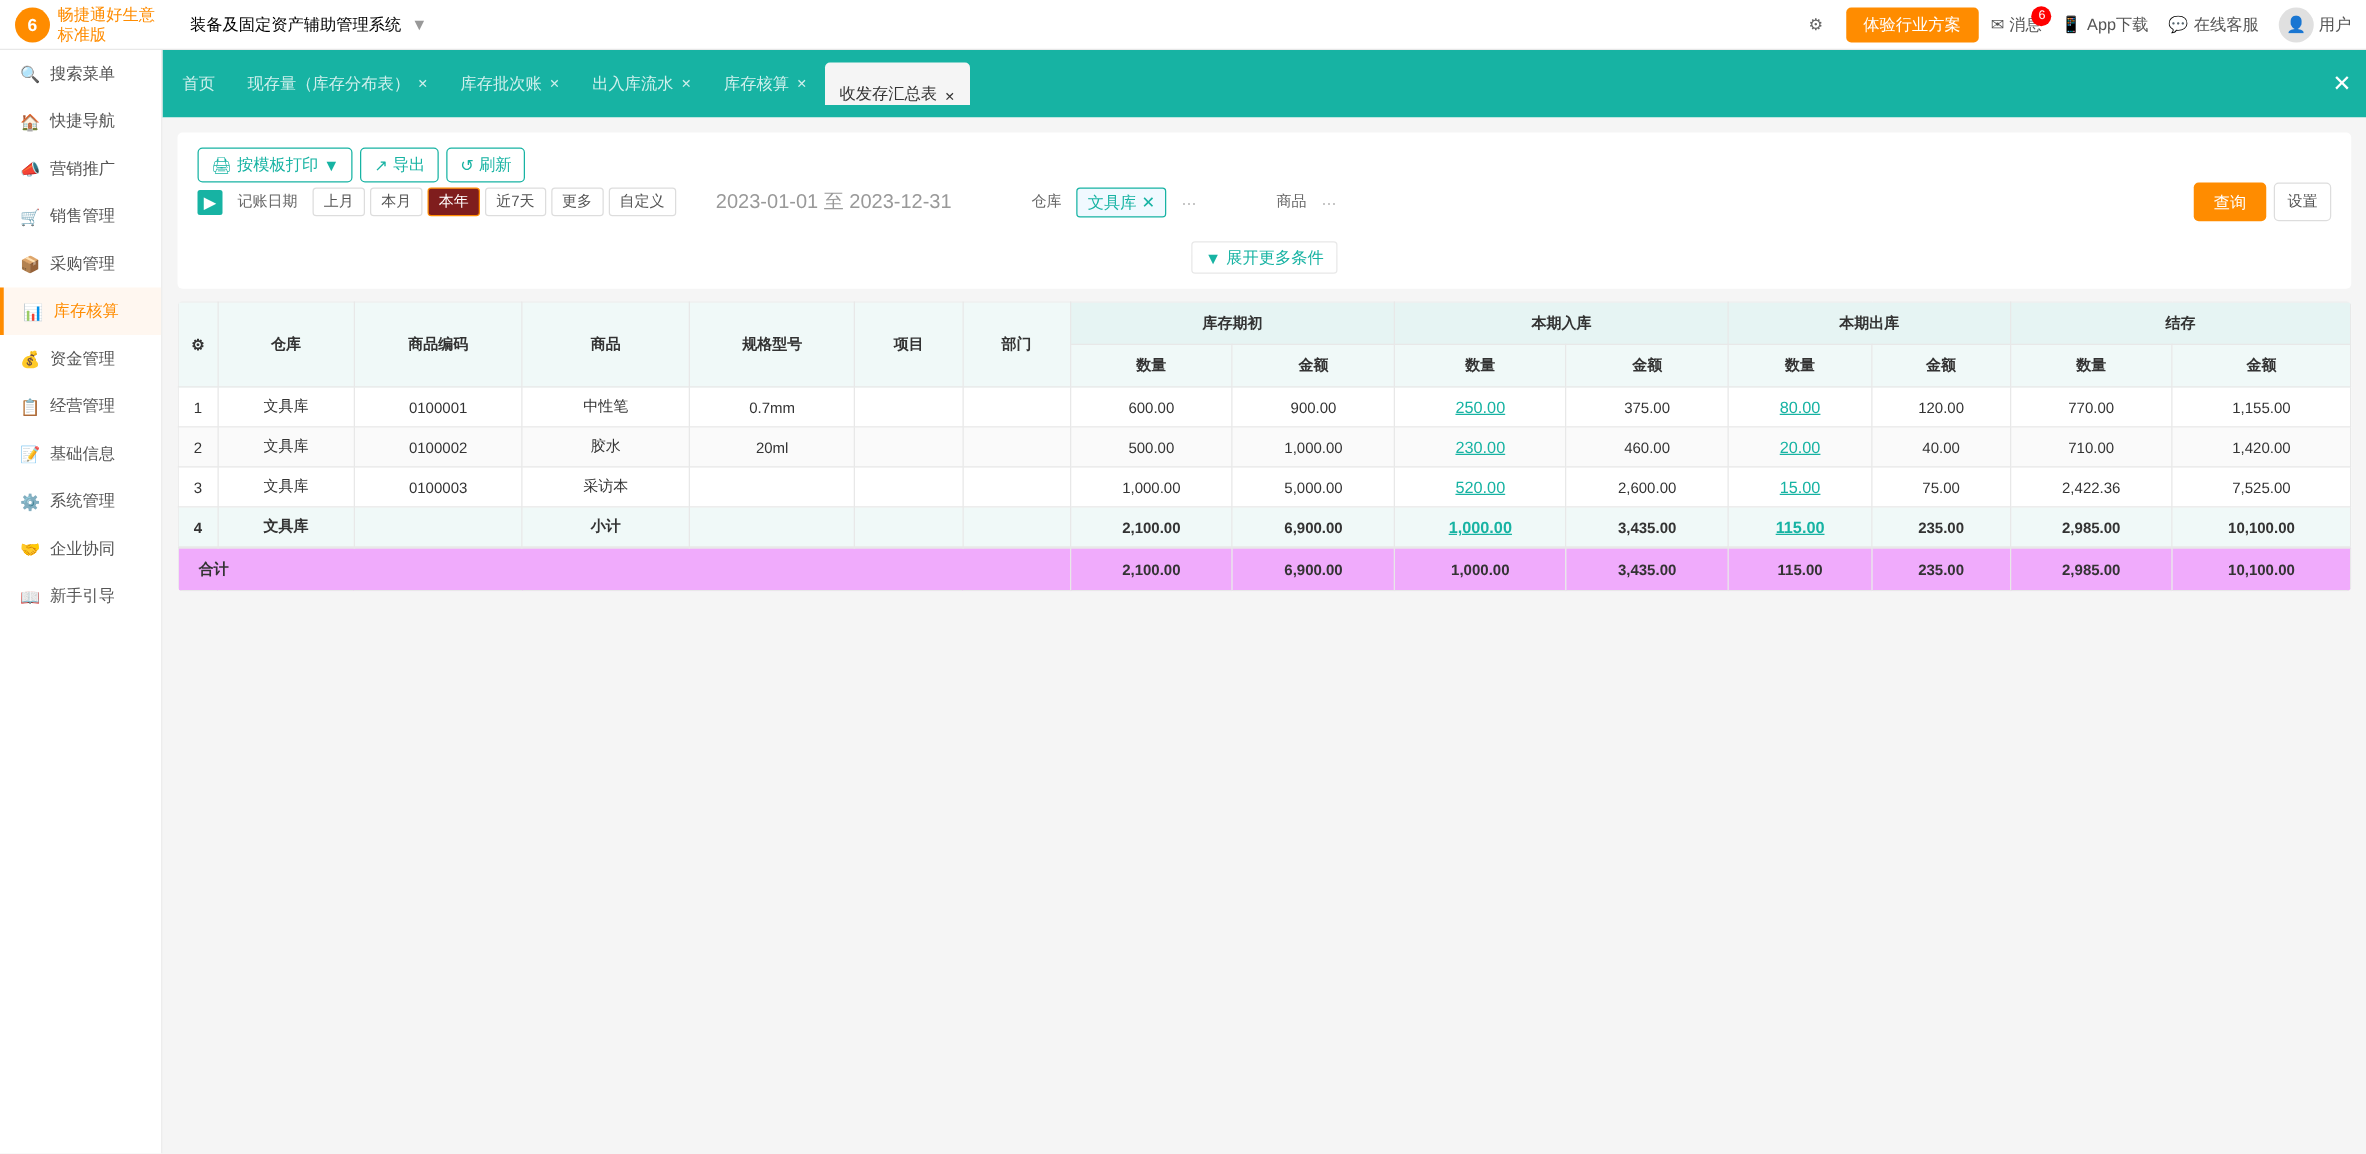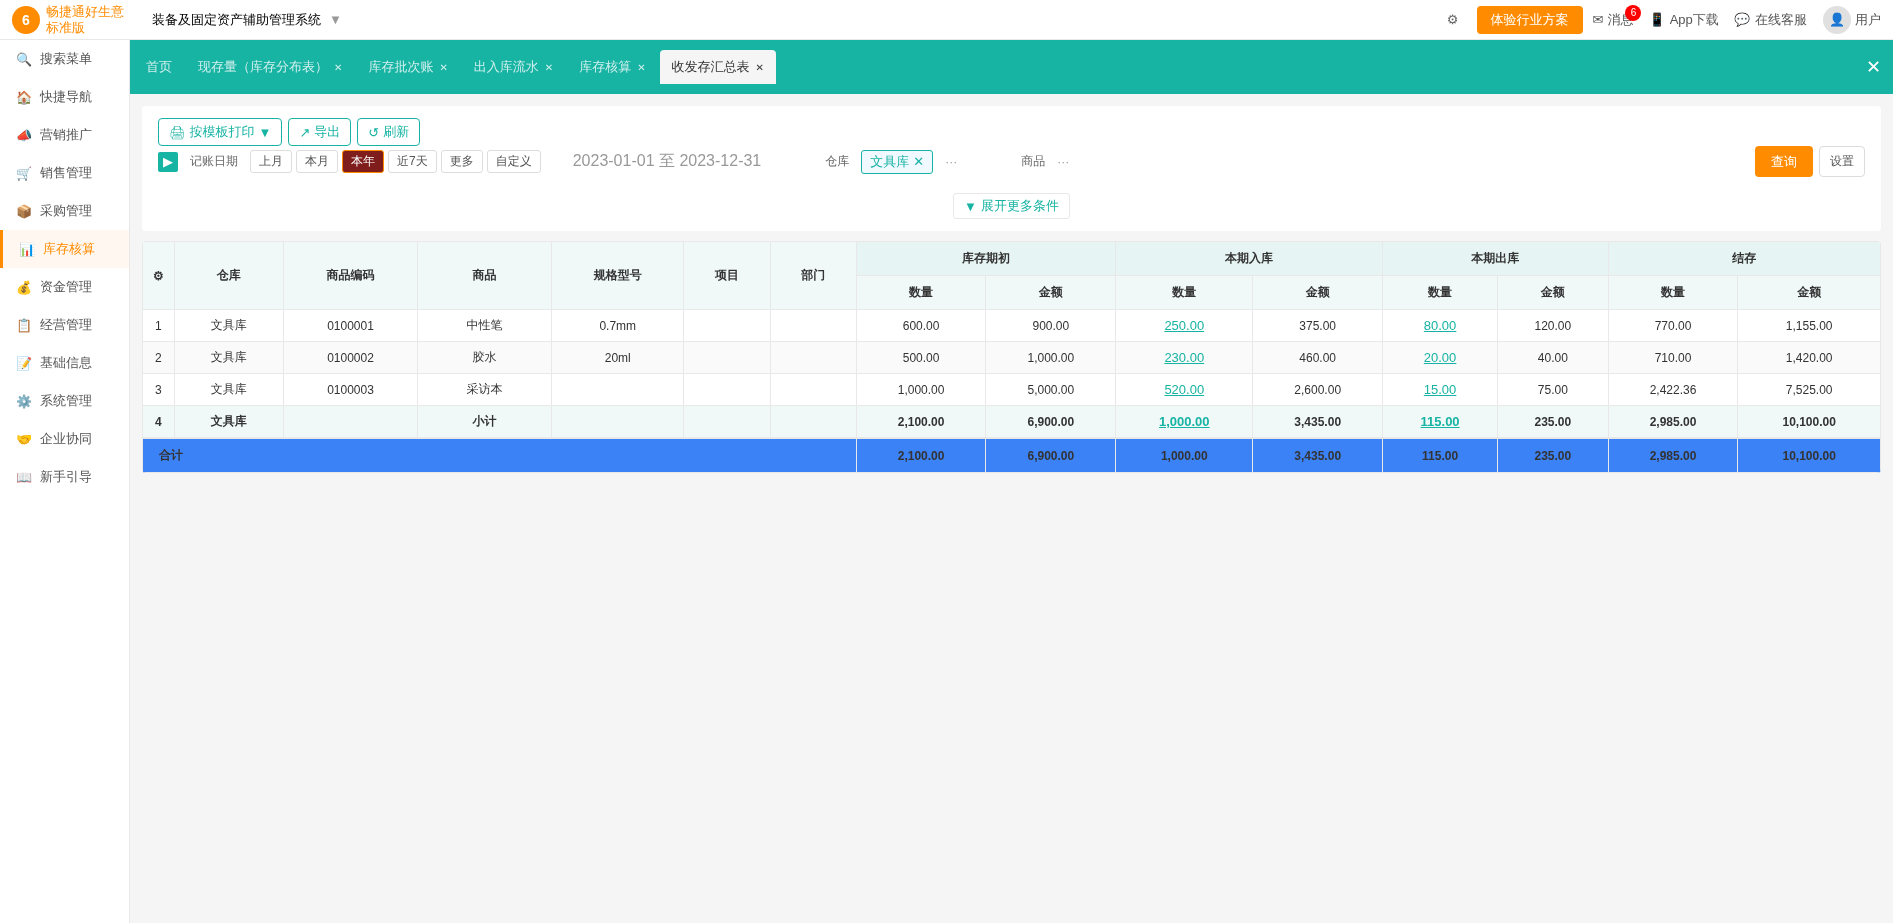--- a/index.html
+++ b/index.html
@@ -27,21 +27,21 @@
     .sidebar-item { display: flex; align-items: center; gap: 8px; padding: 10px 16px; cursor: pointer; color: #555; font-size: 13px; }
     .sidebar-item.active { background: #fff7f0; color: #ff8c00; border-left: 3px solid #ff8c00; }
     .sidebar-item .icon { width: 16px; height: 16px; display: flex; align-items: center; justify-content: center; color: inherit; }
 
     
     .content-area { flex: 1; display: flex; flex-direction: column; overflow: hidden; }
 
     
     .tabs-bar { background: #17b3a3; display: flex; align-items: center; height: 54px; padding: 0 4px; overflow-x: auto; }
     .tab { display: flex; align-items: center; padding: 0 12px; height: 34px; cursor: pointer; color: rgba(255,255,255,0.8); white-space: nowrap; font-size: 13px; gap: 6px; border-radius: 4px 4px 0 0; margin-right: 2px; }
-    .tab.active { background: #f5f5f5; color: #333; }
+    .tab.active { background: #f5f5f5; color: #333; align-items: flex-end; }
     .tab .close-icon { font-size: 10px; color: inherit; cursor: pointer; }
     .tabs-close-all { margin-left: auto; color: #fff; cursor: pointer; padding: 0 8px; font-size: 18px; }
 
     
     .page-content { flex: 1; background: #f5f5f5; padding: 12px; overflow-y: auto; }
     .page-header { background: #fff; padding: 12px 16px; border-radius: 4px; margin-bottom: 10px; }
     .page-title { font-size: 15px; font-weight: bold; color: #333; margin-bottom: 10px; }
     .btn-print { border: 1px solid #17b3a3; color: #17b3a3; background: #fff; border-radius: 4px; padding: 4px 10px; cursor: pointer; display: flex; align-items: center; gap: 4px; font-size: 12px; }
     .btn-export { border: 1px solid #17b3a3; color: #17b3a3; background: #fff; border-radius: 4px; padding: 4px 10px; cursor: pointer; display: flex; align-items: center; gap: 4px; font-size: 12px; }
     .btn-refresh { border: 1px solid #17b3a3; color: #17b3a3; background: #fff; border-radius: 4px; padding: 4px 10px; cursor: pointer; display: flex; align-items: center; gap: 4px; font-size: 12px; }
@@ -67,21 +67,21 @@
     .table-container { background: #fff; border-radius: 4px; overflow: auto; }
     table { width: 100%; border-collapse: collapse; }
     th { background: #f0f9f8; color: #333; font-weight: 600; padding: 8px 10px; text-align: center; border: 1px solid #e8e8e8; font-size: 12px; white-space: nowrap; }
     td { padding: 7px 10px; text-align: center; border: 1px solid #e8e8e8; font-size: 12px; color: #333; white-space: nowrap; }
     tr:nth-child(even) td { background: #fafafa; }
     .subtotal-row td { font-weight: bold; background: #f0f9f8 !important; }
     .link-text { color: #17b3a3; cursor: pointer; text-decoration: underline; }
 
     
     .table-footer { background: #fff; border-top: 2px solid #e8e8e8; }
-    .total-row td { font-weight: bold; background: #3b82f6; padding: 8px 10px; }
+    .total-row td { font-weight: bold; background: #f0abfc; padding: 8px 10px; }
 
     
     .th-group { background: #e6f4f3; }
 
     .top-actions { display: flex; gap: 6px; align-items: center; }
   </style>
 </head>
 <body>
 
 <div class="top-bar">

